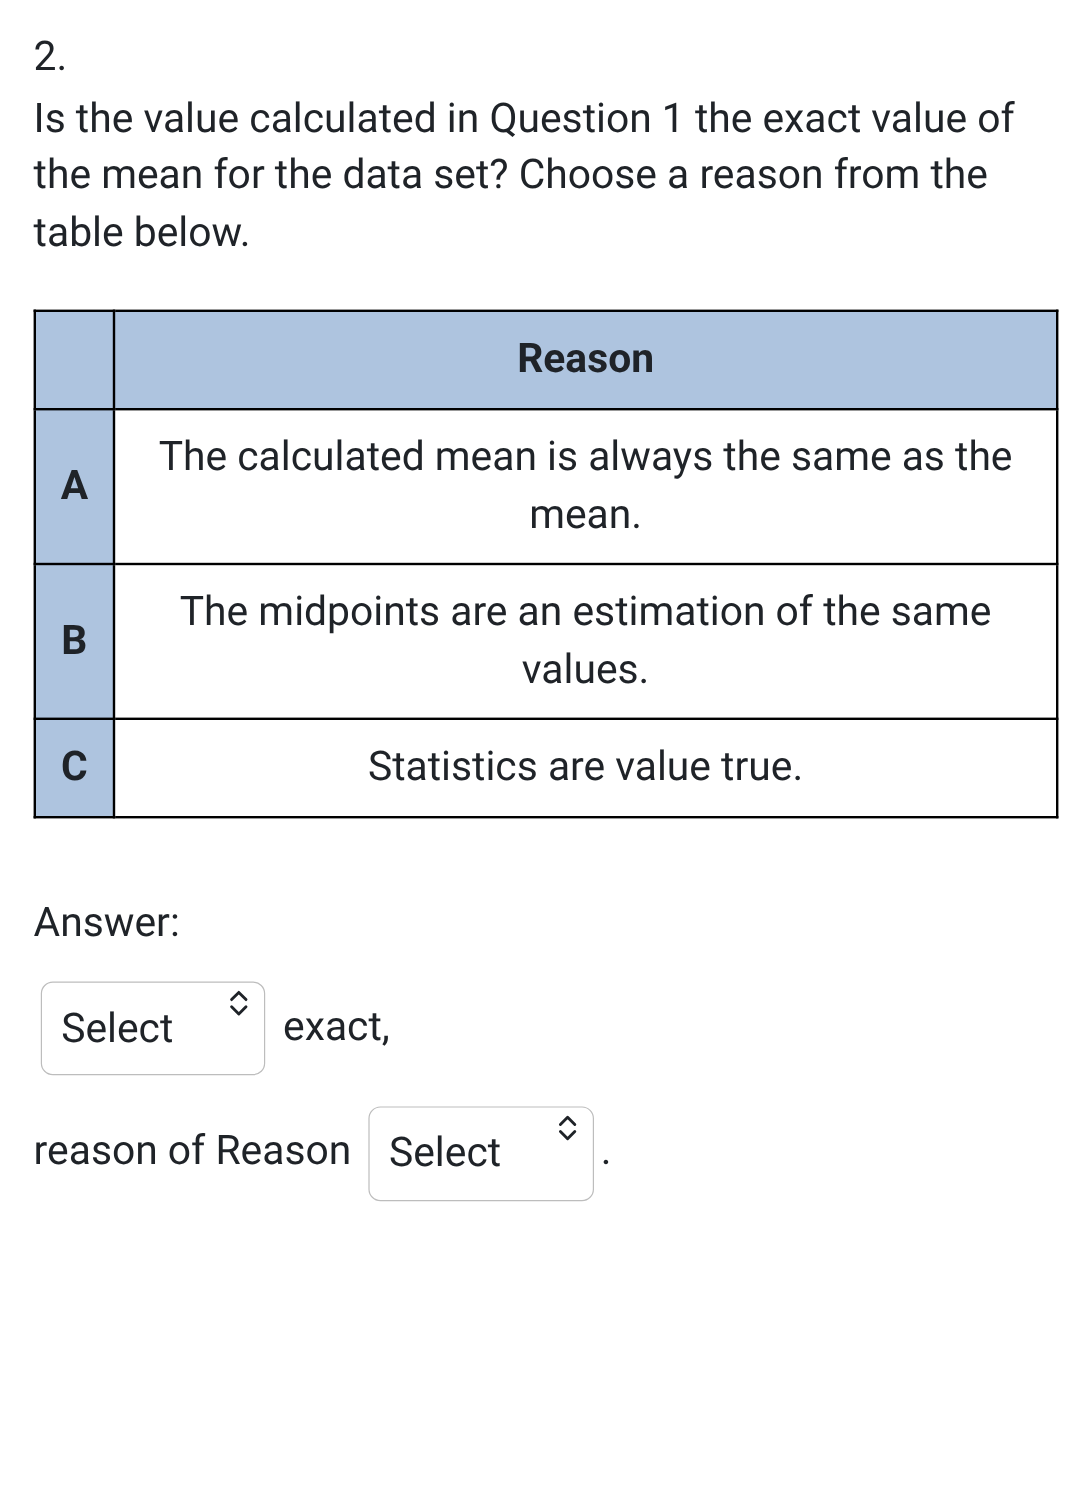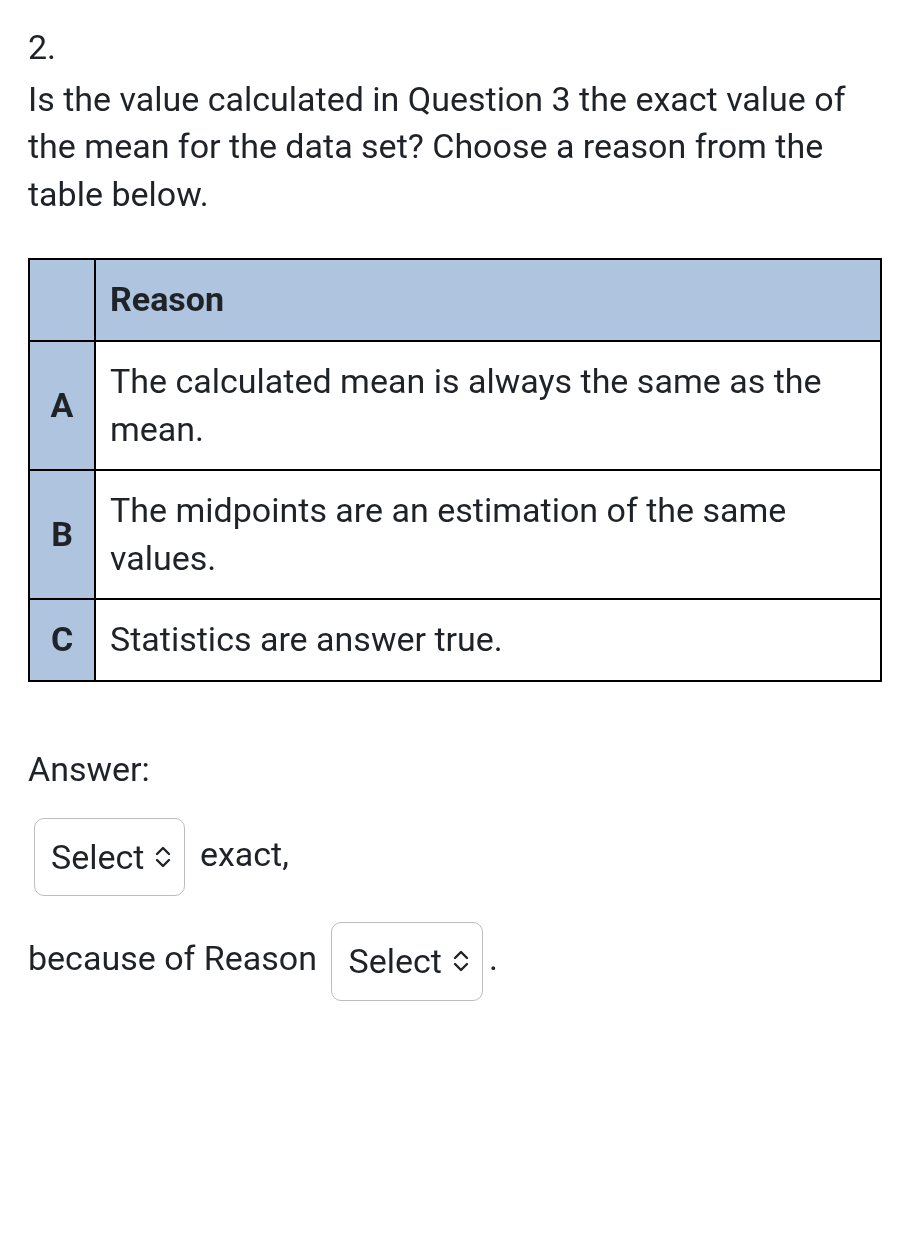--- a/index.html
+++ b/index.html
@@ -17,84 +17,84 @@
     .question-text { margin-bottom: 40px; }
     .question-text .bold { font-weight: 400; }
     table.reason {
       border-collapse: collapse;
       width: 100%;
       margin-bottom: 64px;
     }
     table.reason th, table.reason td {
       border: 2px solid #000;
       padding: 16px 14px;
-      text-align: left;
+      text-align: center;
       vertical-align: middle;
     }
     table.reason thead th {
       background: #aec4df;
       font-weight: 700;
     }
     table.reason thead th:first-child { width: 66px; }
     table.reason tbody td.letter {
       background: #aec4df;
       font-weight: 700;
       text-align: center;
       width: 66px;
     }
     .answer-label { font-weight: 400; margin-bottom: 24px; }
     .answer-line { margin-bottom: 26px; line-height: 1.9; }
     .select-wrap {
       display: inline-flex;
-      align-items: center;
       border: 1.5px solid #bdbdbd;
       border-radius: 10px;
       padding: 6px 12px 6px 16px;
       margin: 0 6px;
       vertical-align: middle;
       cursor: pointer;
       user-select: none;
       background: #fff;
+      gap: 36px;
     }
     .select-wrap .select-text { margin-right: 10px; }
     .chevrons {
       display: inline-flex;
       flex-direction: column;
       line-height: 0;
     }
     .chevrons svg { display: block; }
   </style>
 </head>
 <body>
 
 <div class="q-number">2.</div>
 
 <div class="question-text">
-  <span>Is the value calculated in Question 3 the </span><span class="bold">exact</span><span> value of the mean for the data set? Choose a reason from the table below.</span>
+  <span>Is the value calculated in Question 1 the </span><span class="bold">exact</span><span> value of the mean for the data set? Choose a reason from the table below.</span>
 </div>
 
 <table class="reason">
   <thead>
     <tr>
       <th></th>
       <th>Reason</th>
     </tr>
   </thead>
   <tbody>
     <tr>
       <td class="letter">A</td>
       <td>The calculated mean is always the same as the mean.</td>
     </tr>
     <tr>
       <td class="letter">B</td>
       <td>The midpoints are an estimation of the same values.</td>
     </tr>
     <tr>
       <td class="letter">C</td>
-      <td>Statistics are answer true.</td>
+      <td>Statistics are value true.</td>
     </tr>
   </tbody>
 </table>
 
 <div class="answer-label">Answer:</div>
 
 <div class="answer-line">
   <span class="select-wrap">
     <span class="select-text">Select</span>
     <span class="chevrons">
@@ -103,21 +103,21 @@
         </svg>
       <svg width="18" height="11" viewBox="0 0 18 11">
           <polyline points="3,3 9,9 15,3" fill="none" stroke="#1f2328" stroke-width="2.4" stroke-linecap="round" stroke-linejoin="round"></polyline>
         </svg>
     </span>
   </span>
   <span> exact,</span>
 </div>
 
 <div class="answer-line">
-  <span>because of Reason </span>
+  <span>reason of Reason </span>
   <span class="select-wrap">
     <span class="select-text">Select</span>
     <span class="chevrons">
       <svg width="18" height="11" viewBox="0 0 18 11">
           <polyline points="3,8 9,2 15,8" fill="none" stroke="#1f2328" stroke-width="2.4" stroke-linecap="round" stroke-linejoin="round"></polyline>
         </svg>
       <svg width="18" height="11" viewBox="0 0 18 11">
           <polyline points="3,3 9,9 15,3" fill="none" stroke="#1f2328" stroke-width="2.4" stroke-linecap="round" stroke-linejoin="round"></polyline>
         </svg>
     </span>

